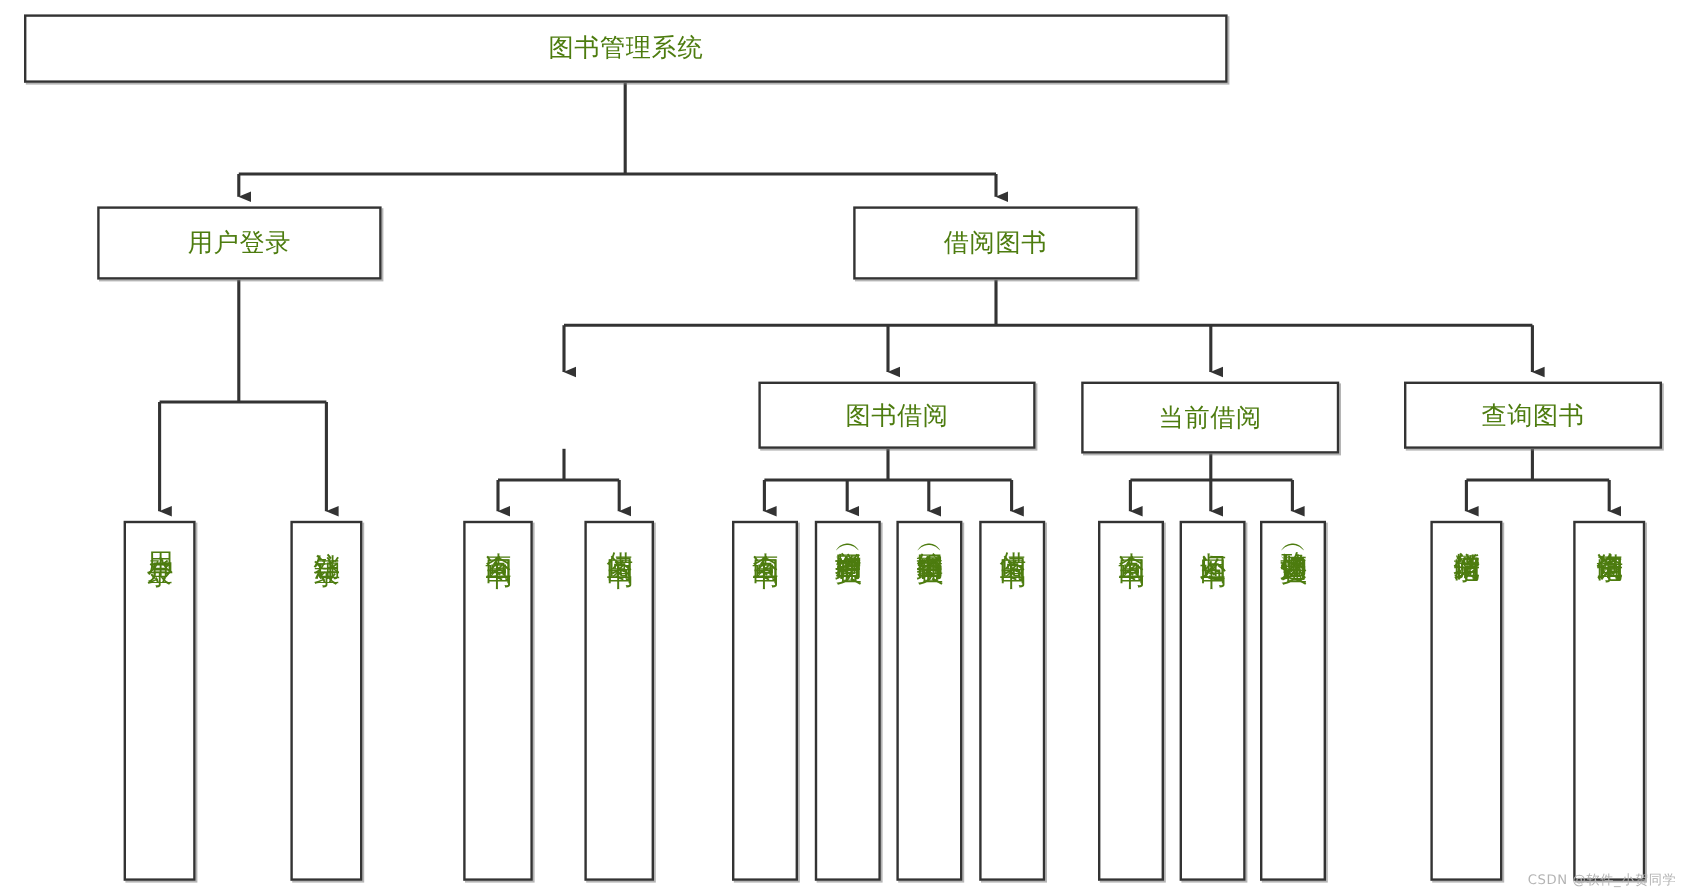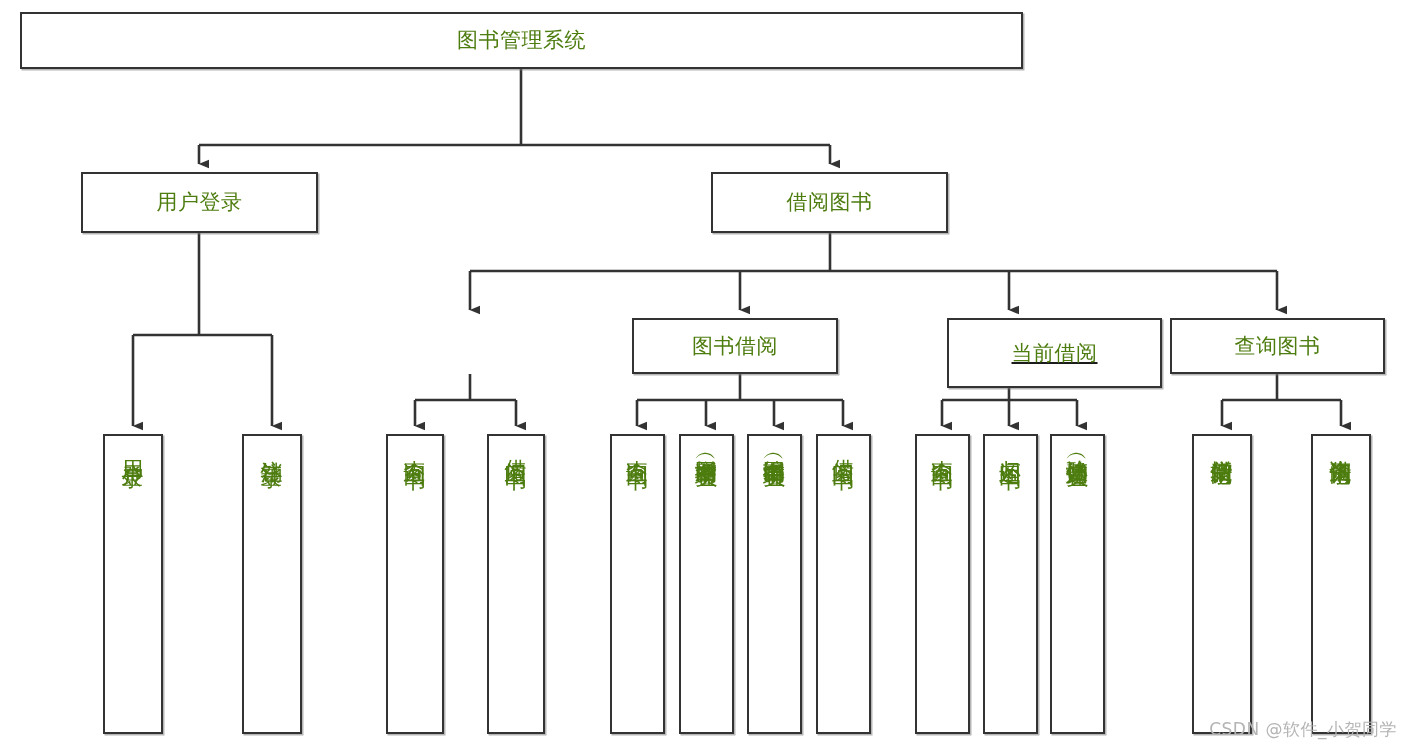--- a/index.html
+++ b/index.html
@@ -64,21 +64,21 @@
     white-space: nowrap;
   }
   .node.vert.tall .label {
     font-size: 22px;
     letter-spacing: 1px;
   }
   #watermark {
     position: absolute;
     right: 8px;
     bottom: 6px;
-    font-size: 17px;
+    font-size: 11px;
     color: #b4b4b4;
     letter-spacing: 0.5px;
     user-select: none;
     white-space: nowrap;
   }
 </style>
 </head>
 <body>
 
 <div id="canvas">
@@ -141,25 +141,25 @@
 
   <div class="node horiz" style="left:81px; top:172px; width:237px; height:61px;">
     <span class="label">用户登录</span>
   </div>
 
   <div class="node horiz" style="left:711px; top:172px; width:237px; height:61px;">
     <span class="label">借阅图书</span>
   </div>
 
 
-  <div class="node horiz" style="left:632px; top:318px; width:206px; height:56px;">
+  <div class="node horiz" style="left:632px; top:318px; width:231px; height:56px;">
     <span class="label">图书借阅</span>
   </div>
 
-  <div class="node horiz" style="left:947px; top:318px; width:215px; height:70px;text-decoration:underline;">
+  <div class="node horiz" style="left:901px; top:318px; width:215px; height:60px;">
     <span class="label">当前借阅</span>
   </div>
 
   <div class="node horiz" style="left:1170px; top:318px; width:215px; height:56px;">
     <span class="label">查询图书</span>
   </div>
 
   <div class="node vert" style="left:103px; top:434px; width:60px; height:300px;">
     <span class="label">用户登录</span>
   </div>

